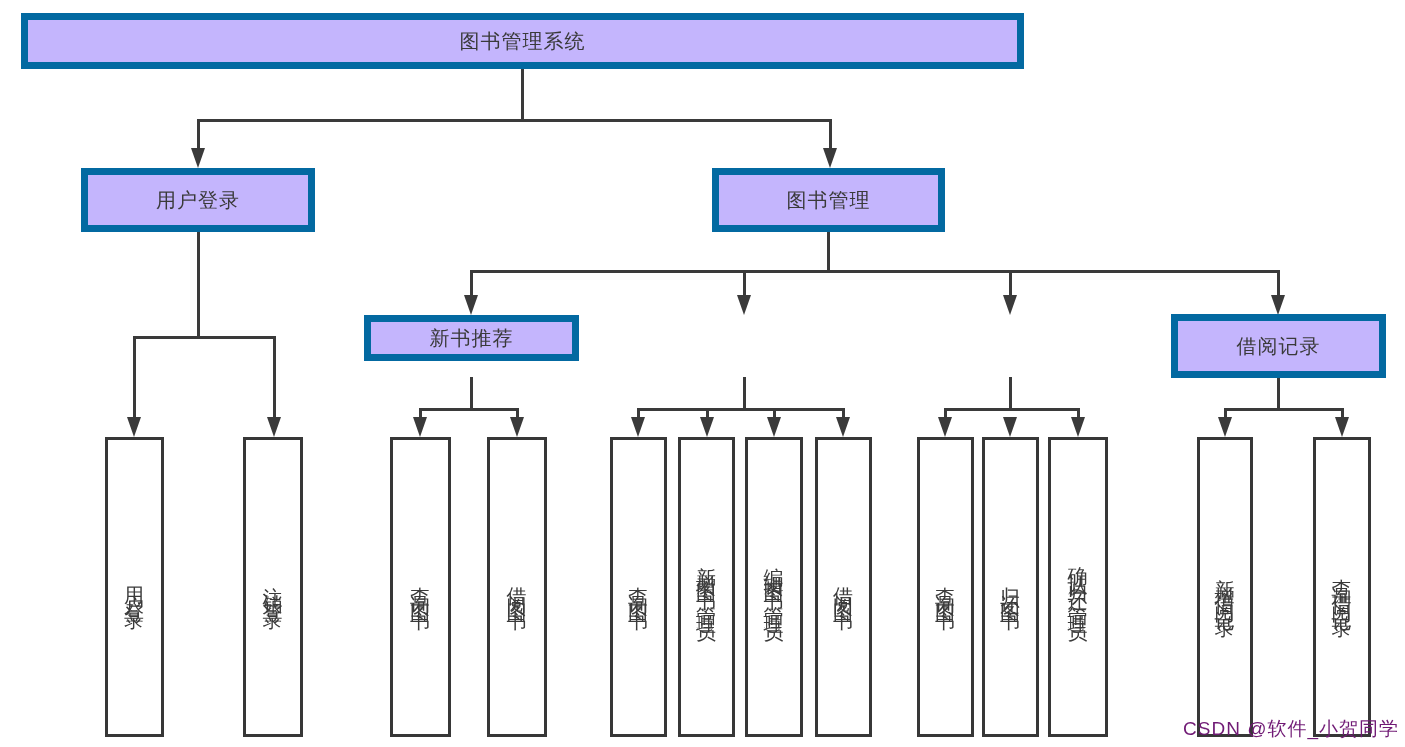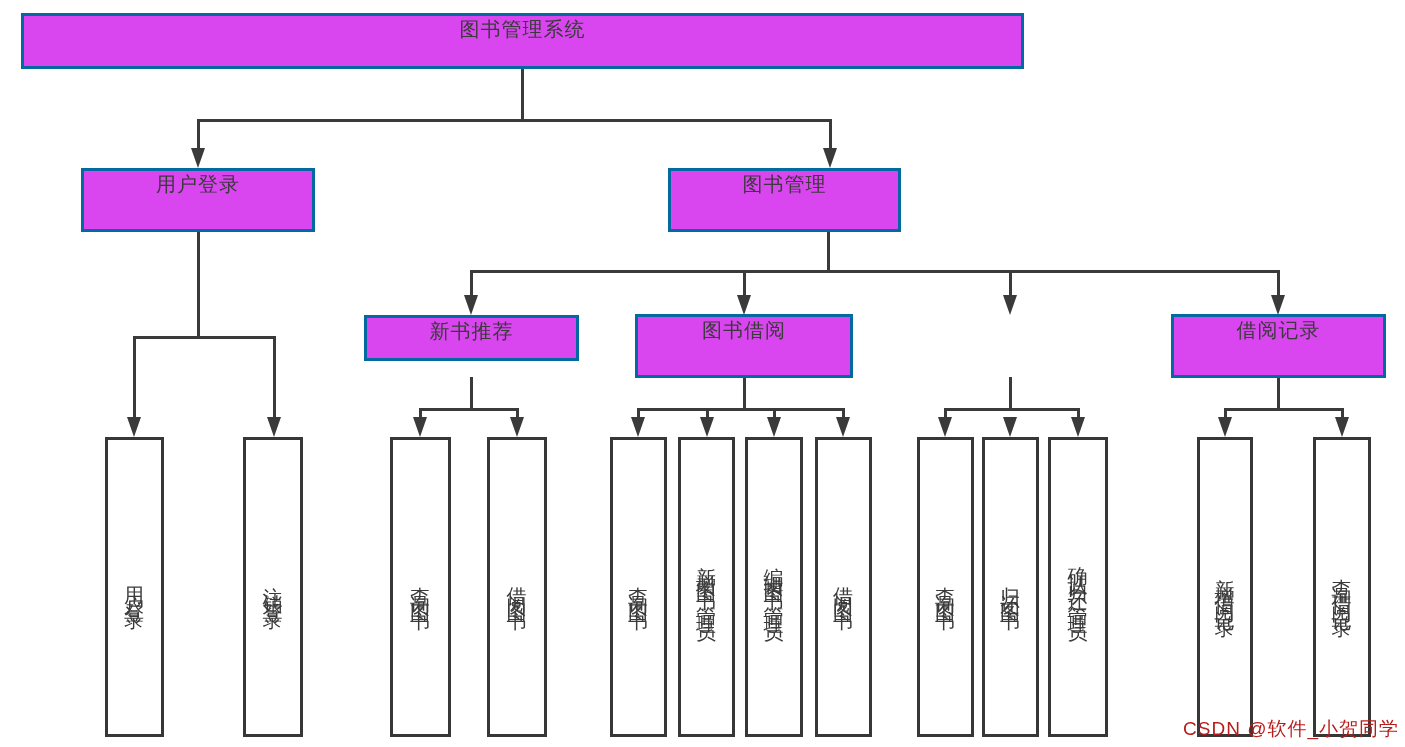--- a/index.html
+++ b/index.html
@@ -1,42 +1,42 @@
 <!DOCTYPE html>
 <html><head>
 <meta charset="utf-8">
 <style>
   html,body{margin:0;padding:0;background:#fff;}
   .canvas{
     position:relative;width:1405px;height:747px;background:#ffffff;overflow:hidden;
     font-family:"Liberation Sans","DejaVu Sans",sans-serif;color:#333;
   }
   .box{
-    position:absolute;box-sizing:border-box;border:3px solid #0369a1;background:#d946ef;
-    display:flex;justify-content:center;
+    position:absolute;box-sizing:border-box;border:7px solid #0369a1;background:#c4b5fd;
+    display:flex;align-items:center;justify-content:center;
     font-size:20px;color:#3a3a3a;letter-spacing:1px;white-space:nowrap;
   }
   .vbox{
     position:absolute;top:437px;height:300px;box-sizing:border-box;
     border:3px solid #373737;background:#fff;
     display:flex;align-items:center;justify-content:center;
   }
   .vtext{
     writing-mode:vertical-rl;text-orientation:mixed;
     font-size:20px;color:#3a3a3a;letter-spacing:8px;line-height:1;
   }
   .vl{position:absolute;width:3px;background:#3a3a3a;}
   .hl{position:absolute;height:3px;background:#3a3a3a;}
   .arr{
     position:absolute;width:0;height:0;
     border-left:7px solid transparent;border-right:7px solid transparent;
     border-top:20px solid #3a3a3a;
   }
   .watermark{
-    position:absolute;top:716px;right:6px;font-size:19px;color:#b91c1c;
+    position:absolute;top:716px;right:6px;font-size:19px;color:#701a75;
     letter-spacing:1px;white-space:nowrap;z-index:5;
   }
 </style>
 </head>
 <body>
 
 <div class="canvas">
 
   <div>
     <div class="vl" style="left:521px;top:67px;height:55px;"></div>
@@ -110,29 +110,26 @@
     <div class="arr" style="left:1335px;top:417px;"></div>
   </div>
 
   <div class="box" style="left:21px;top:13px;width:1003px;height:56px;">
     <span>图书管理系统</span>
   </div>
 
   <div class="box" style="left:81px;top:168px;width:234px;height:64px;">
     <span>用户登录</span>
   </div>
-  <div class="box" style="left:668px;top:168px;width:233px;height:64px;">
+  <div class="box" style="left:712px;top:168px;width:233px;height:64px;">
     <span>图书管理</span>
   </div>
 
   <div class="box" style="left:364px;top:315px;width:215px;height:46px;">
     <span>新书推荐</span>
-  </div>
-  <div class="box" style="left:635px;top:314px;width:218px;height:64px;">
-    <span>图书借阅</span>
   </div>
   <div class="box" style="left:1171px;top:314px;width:215px;height:64px;">
     <span>借阅记录</span>
   </div>
 
   <div class="vbox" style="left:105px;width:59px;">
     <span class="vtext">用户登录</span>
   </div>
   <div class="vbox" style="left:243px;width:60px;">
     <span class="vtext">注销登录</span>

